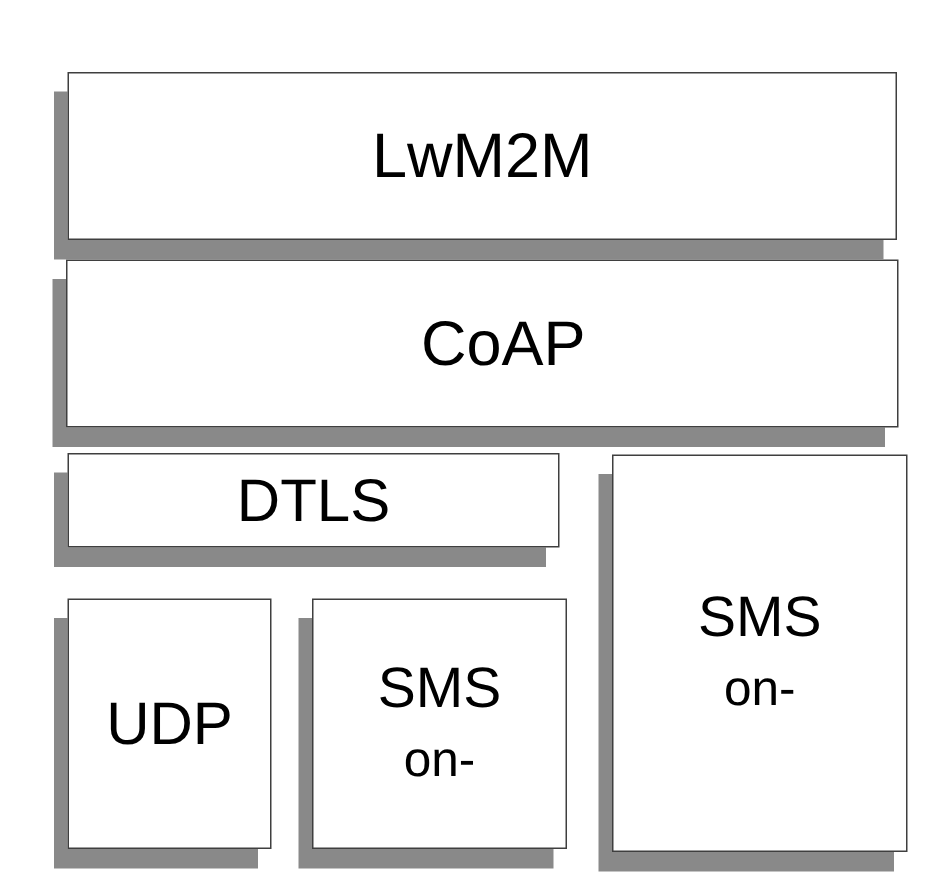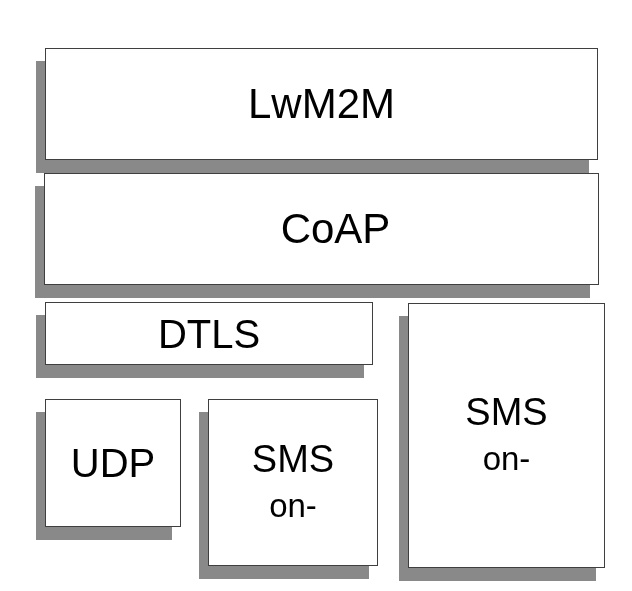--- a/index.html
+++ b/index.html
@@ -24,21 +24,21 @@
     display: flex;
     align-items: center;
     justify-content: center;
     color: #000000;
     text-align: center;
     line-height: 1.3;
   }
   .box-lwm2m   { left: 45px;  top: 48px;  width: 553px; height: 112px; font-size: 42px; }
   .box-coap    { left: 44px;  top: 173px; width: 555px; height: 112px; font-size: 42px; padding-left: 28px; }
   .box-dtls    { left: 45px;  top: 302px; width: 328px; height: 63px;  font-size: 40px; }
-  .box-udp     { left: 45px;  top: 399px; width: 136px; height: 128px; font-size: 40px; }
+  .box-udp     { left: 45px;  top: 399px; width: 136px; height: 167px; font-size: 40px; }
   .box-sms-dev { left: 208px; top: 399px; width: 170px; height: 167px; font-size: 33px; flex-direction: column; }
   .box-sms-sc  { left: 408px; top: 303px; width: 197px; height: 265px; font-size: 33px; flex-direction: column; }
   .line { display: block; line-height: 1.38; }
   .line-first { font-size: 38px; line-height: 1.2; }
 </style>
 </head>
 <body>
 
 <div class="canvas">
 

